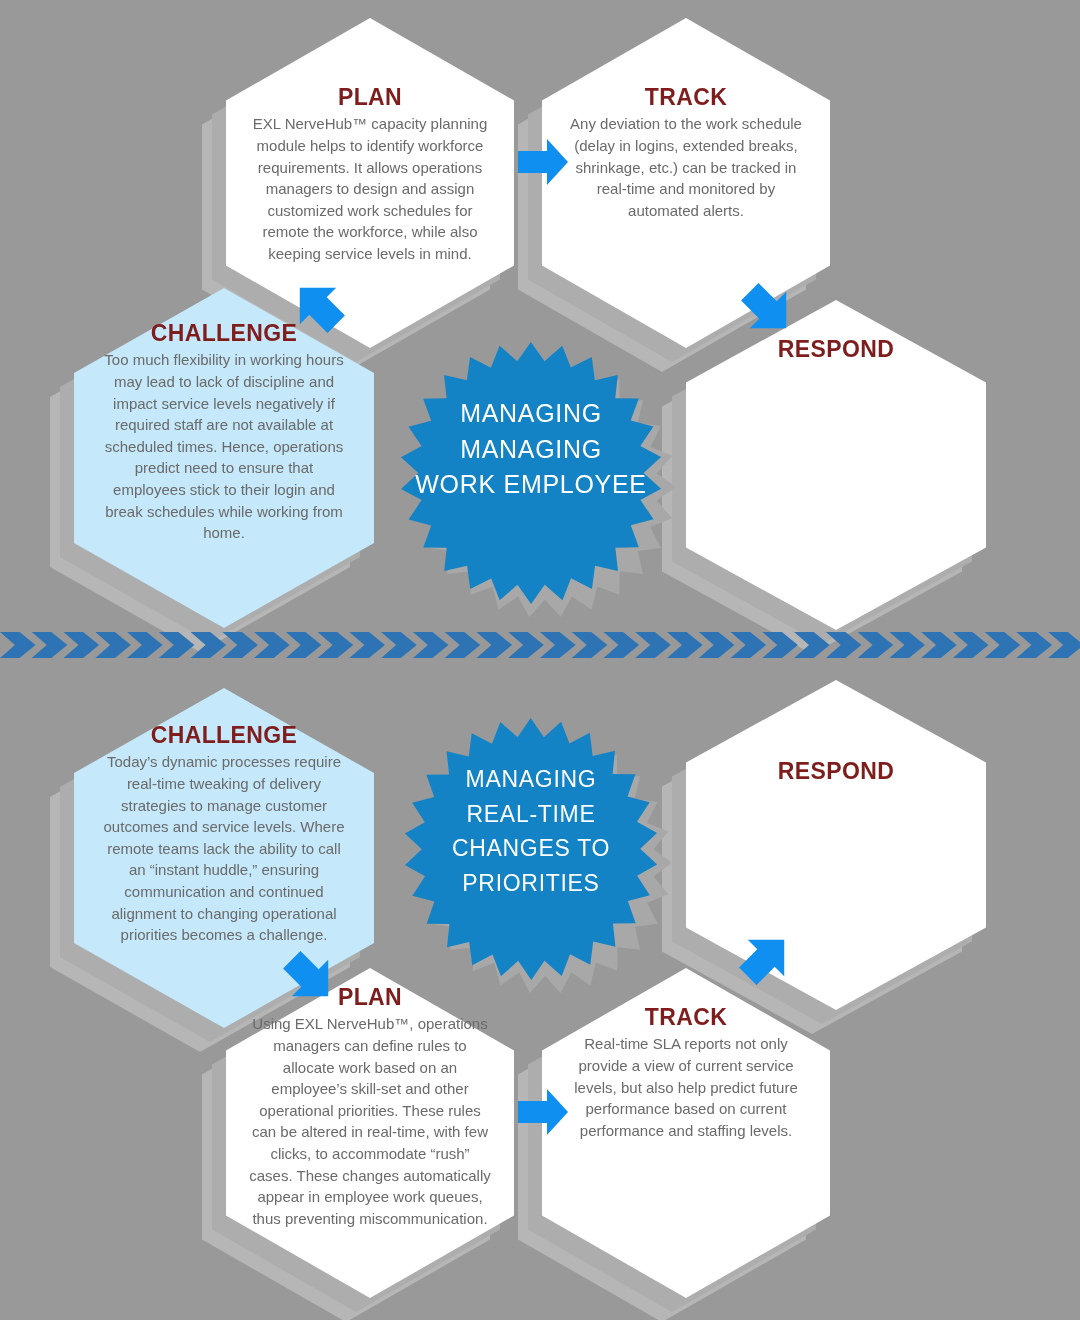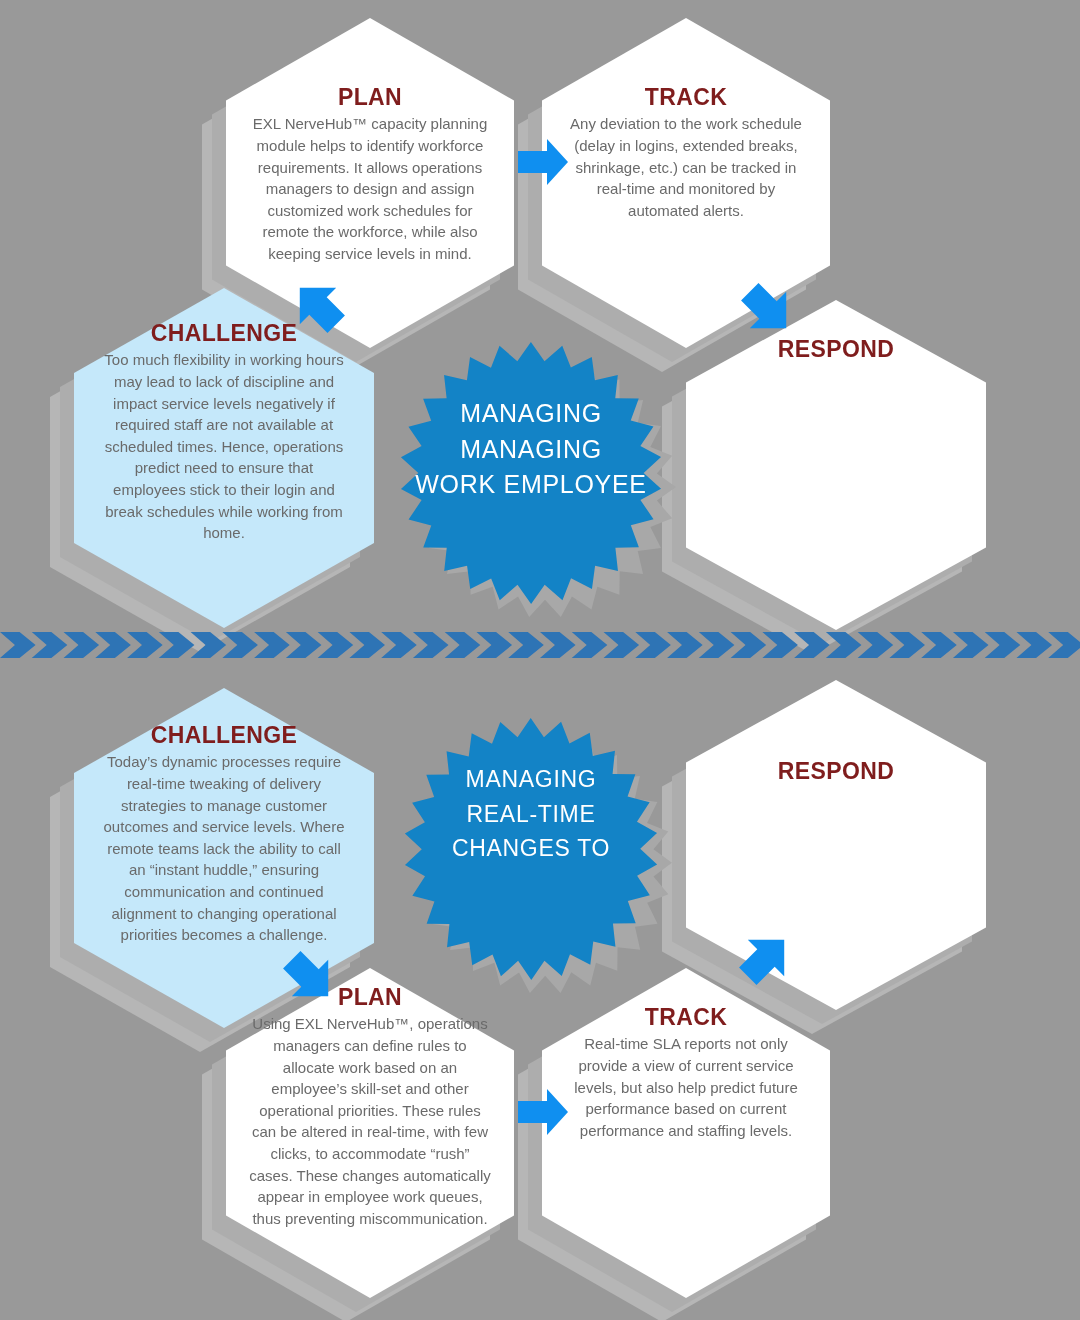--- a/index.html
+++ b/index.html
@@ -238,20 +238,21 @@
     </div>
   </div>
 
   <div class="hub" id="hub2" style="left:404px;top:718px;width:254px;height:262px;">
     <div class="burst back" style="clip-path: polygon(98.57% 61.89%, 90.23% 65.18%, 94.31% 73.16%, 85.43% 74.37%, 87.48% 83.09%, 78.57% 82.14%, 78.47% 91.1%, 70.05% 88.04%, 67.81% 96.72%, 60.36% 91.73%, 56.11% 99.63%, 50.07% 93%, 44.06% 99.65%, 39.78% 91.77%, 32.35% 96.78%, 30.08% 88.11%, 21.67% 91.2%, 21.54% 82.23%, 12.63% 83.22%, 14.65% 74.49%, 5.77% 73.31%, 9.82% 65.31%, 1.47% 62.05%, 7.32% 55.25%, 0% 50.08%, 7.3% 44.89%, 1.43% 38.11%, 9.77% 34.82%, 5.69% 26.84%, 14.57% 25.63%, 12.52% 16.91%, 21.43% 17.86%, 21.53% 8.9%, 29.95% 11.96%, 32.19% 3.28%, 39.64% 8.27%, 43.89% 0.37%, 49.93% 7%, 55.94% 0.35%, 60.22% 8.23%, 67.65% 3.22%, 69.92% 11.89%, 78.33% 8.8%, 78.46% 17.77%, 87.37% 16.78%, 85.35% 25.51%, 94.23% 26.69%, 90.18% 34.69%, 98.53% 37.95%, 92.68% 44.75%, 100% 49.92%, 92.7% 55.11%);"></div>
     <div class="burst" style="clip-path: polygon(96.79% 67.61%, 88.12% 69.89%, 91.22% 78.3%, 82.26% 78.43%, 83.25% 87.34%, 74.51% 85.33%, 73.35% 94.21%, 65.35% 90.17%, 62.09% 98.52%, 55.29% 92.67%, 50.12% 100%, 44.92% 92.7%, 38.16% 98.58%, 34.85% 90.24%, 26.87% 94.33%, 25.66% 85.45%, 16.94% 87.51%, 17.89% 78.59%, 8.92% 78.51%, 11.98% 70.08%, 3.29% 67.85%, 8.28% 60.39%, 0.38% 56.15%, 7% 50.11%, 0.35% 44.1%, 8.22% 39.81%, 3.21% 32.39%, 11.88% 30.11%, 8.78% 21.7%, 17.74% 21.57%, 16.75% 12.66%, 25.49% 14.67%, 26.65% 5.79%, 34.65% 9.83%, 37.91% 1.48%, 44.71% 7.33%, 49.88% 0%, 55.08% 7.3%, 61.84% 1.42%, 65.15% 9.76%, 73.13% 5.67%, 74.34% 14.55%, 83.06% 12.49%, 82.11% 21.41%, 91.08% 21.49%, 88.02% 29.92%, 96.71% 32.15%, 91.72% 39.61%, 99.62% 43.85%, 93% 49.89%, 99.65% 55.9%, 91.78% 60.19%);"></div>
     <div class="hubtext" style="top:44px;font-size:23px;line-height:1.5;">
       <div>MANAGING</div>
       <div>REAL-TIME</div>
       <div>CHANGES TO</div>
+      <div>PRIORITIES</div>
     </div>
   </div>
 
   <div class="arrow" style="left:282px;top:950px;width:56px;height:56px;transform:rotate(135deg);">
     <svg width="56" height="56" viewBox="0 0 100 100">
         <polygon points="50,4 96,50 72,50 72,96 28,96 28,50 4,50" fill="#0F8FF0"></polygon>
       </svg>
   </div>
   <div class="arrow" style="left:518px;top:1088px;width:50px;height:48px;">
     <svg width="50" height="48" viewBox="0 0 100 96">

